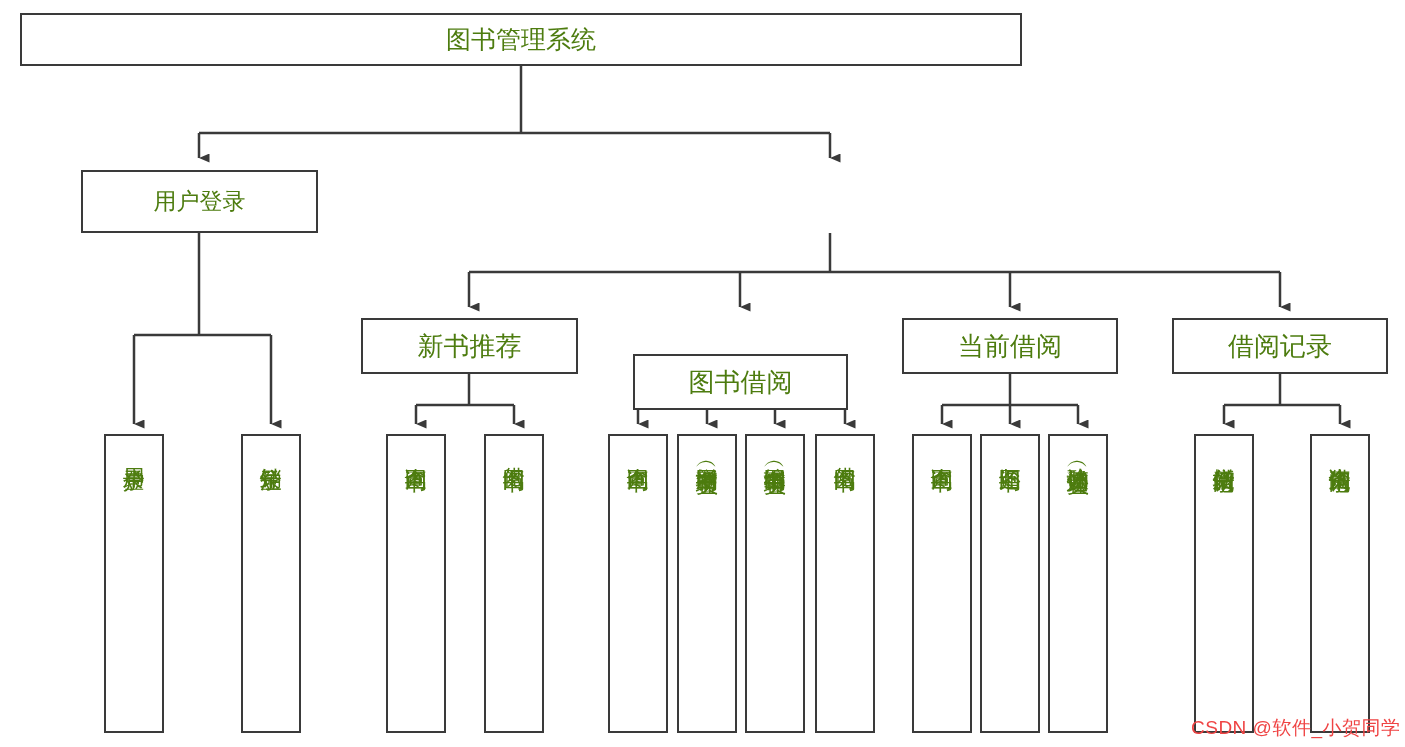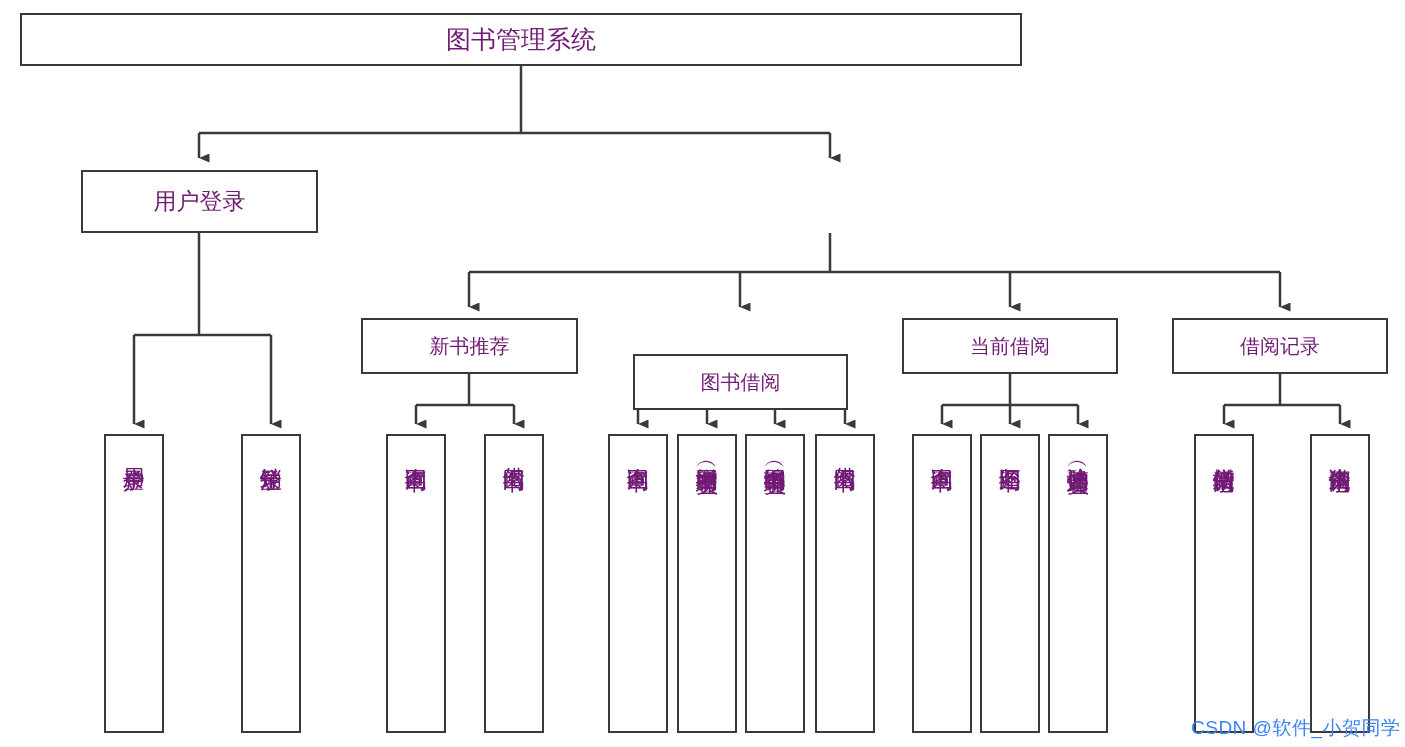--- a/index.html
+++ b/index.html
@@ -28,49 +28,49 @@
   }
   .node {
     position: absolute;
     box-sizing: border-box;
     border: 2.5px solid #3a3a3a;
     background: #ffffff;
     display: flex;
     align-items: center;
     justify-content: center;
     text-align: center;
-    color: #701a75;
+    color: #4d7c0f;
     z-index: 2;
   }
   .node.root {
     font-size: 25px;
   }
   .node.lvl1 {
     font-size: 23px;
   }
   .node.lvl2 {
-    font-size: 20px;
+    font-size: 26px;
   }
   .node.leaf {
     font-size: 22px;
     align-items: flex-start;
     justify-content: center;
     padding-top: 14px;
   }
   .vtext {
     writing-mode: vertical-rl;
     text-orientation: upright;
     line-height: 1.06;
     letter-spacing: 1px;
     white-space: nowrap;
   }
   .watermark {
     position: absolute;
     font-size: 19px;
-    color: #3b82f6;
+    color: #ef4444;
     white-space: nowrap;
     z-index: 3;
     letter-spacing: 0.5px;
   }
 </style>
 </head>
 <body>
 
 <div id="canvas">
 

